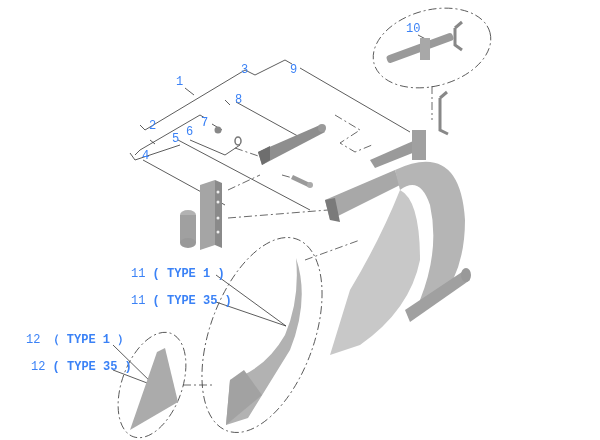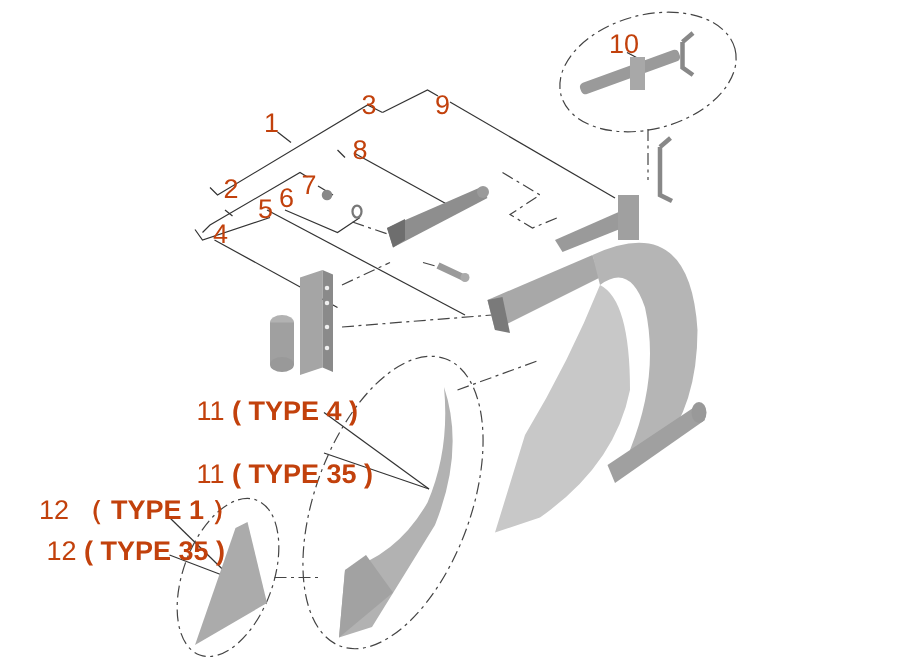--- a/index.html
+++ b/index.html
@@ -1,18 +1,18 @@
 <!DOCTYPE html>
 <html><head>
   <meta charset="utf-8">
   <style>
     html, body { margin: 0; padding: 0; background: #ffffff; }
     body { width: 600px; height: 440px; position: relative; overflow: hidden; font-family: "Liberation Sans", sans-serif; }
     .canvas { position: absolute; left: 0; top: 0; width: 600px; height: 440px; }
-    .label { position: absolute; font-size: 18px; color: #c2410c; white-space: nowrap; line-height: 12px; }
+    .label { position: absolute; font-size: 12px; color: #3b82f6; white-space: nowrap; line-height: 12px; font-family: Liberation Mono, monospace; }
     .label.bold { font-weight: bold; }
     .label .num { font-weight: normal; }
     svg { position: absolute; left: 0; top: 0; }
   </style>
 </head>
 <body>
 
 <div class="canvas">
   <svg width="600" height="440" viewBox="0 0 600 440">
 
@@ -122,23 +122,23 @@
   <span class="label" style="left:142px;top:150px;">4</span>
   <span class="label" style="left:172px;top:133px;">5</span>
   <span class="label" style="left:186px;top:126px;">6</span>
   <span class="label" style="left:201px;top:117px;">7</span>
   <span class="label" style="left:235px;top:94px;">8</span>
   <span class="label" style="left:290px;top:64px;">9</span>
   <span class="label" style="left:406px;top:23px;">10</span>
 
   <span class="label bold" style="left:131px;top:268px;">
     <span class="num">11</span>
-    <span>( TYPE 4 )</span>
+    <span>( TYPE 1 )</span>
   </span>
-  <span class="label bold" style="left:131px;top:310px;">
+  <span class="label bold" style="left:131px;top:295px;">
     <span class="num">11</span>
     <span>( TYPE 35 )</span>
   </span>
   <span class="label bold" style="left:26px;top:334px;">
     <span class="num">12</span>
     <span>（ TYPE 1 ）</span>
   </span>
   <span class="label bold" style="left:31px;top:361px;">
     <span class="num">12</span>
     <span>( TYPE 35 )</span>

